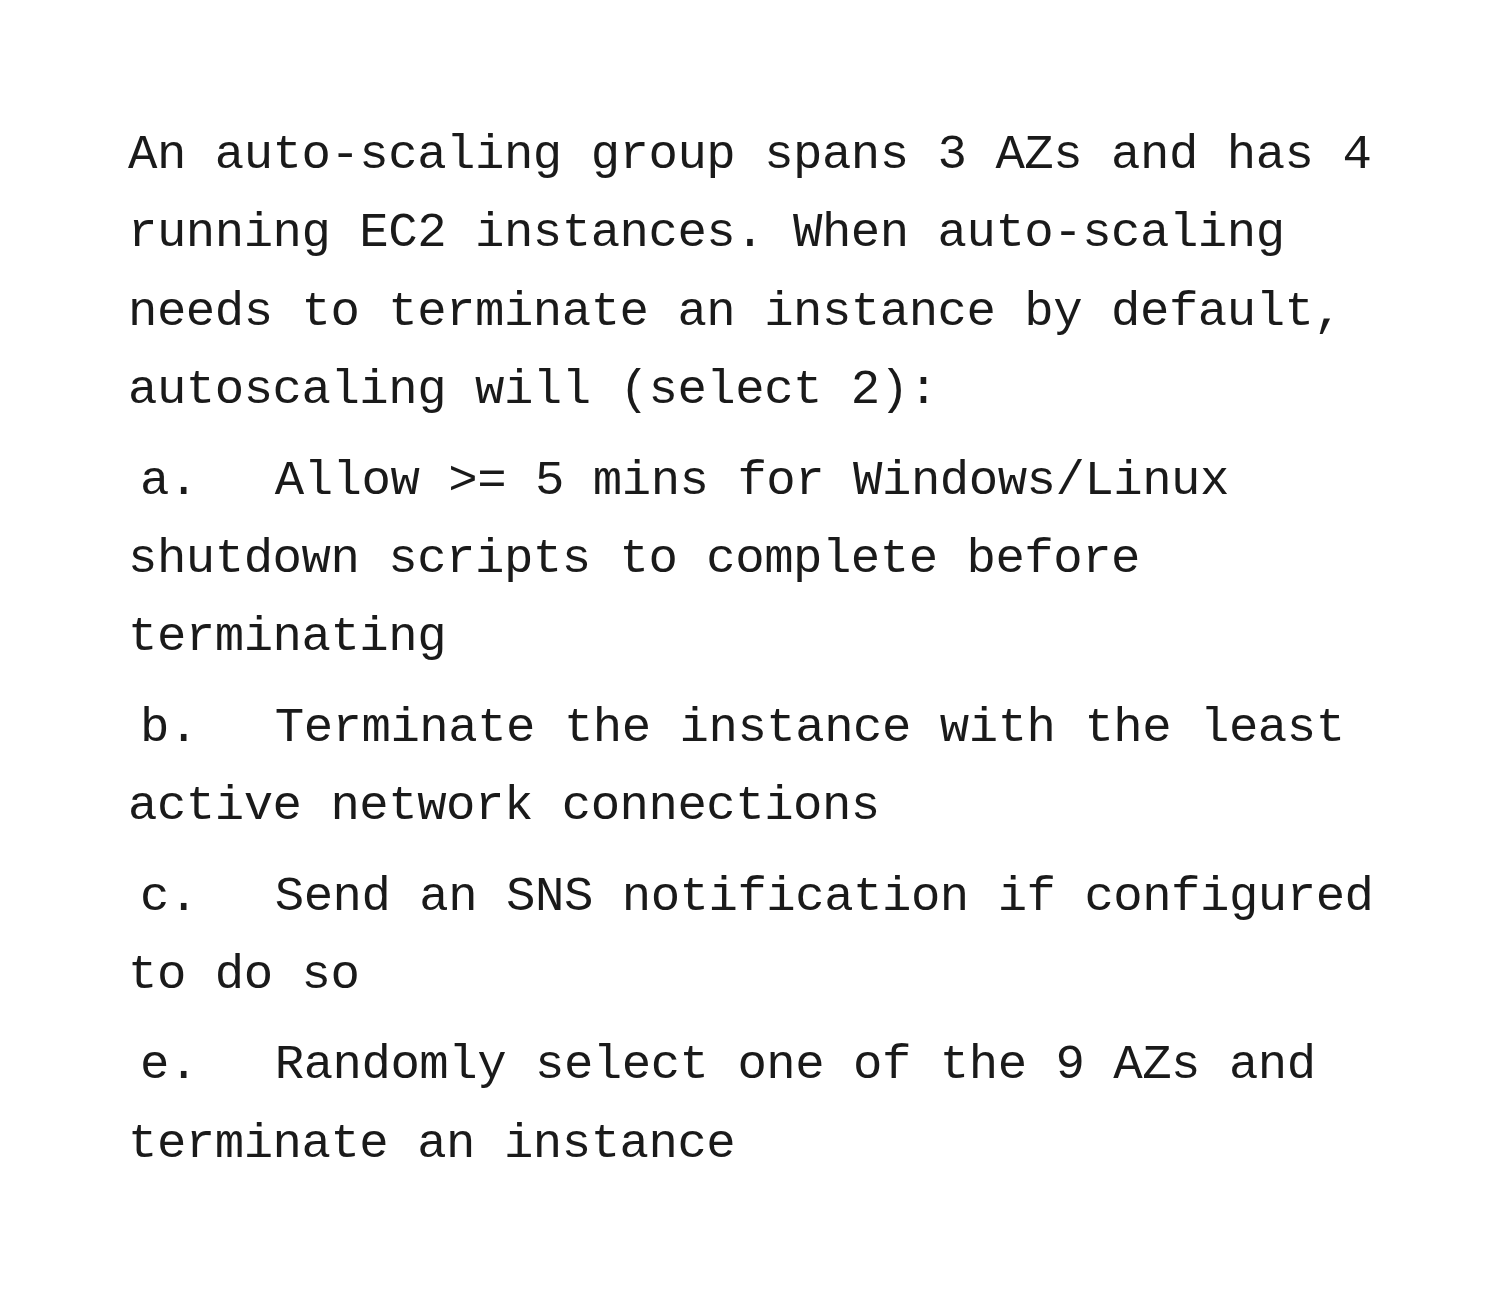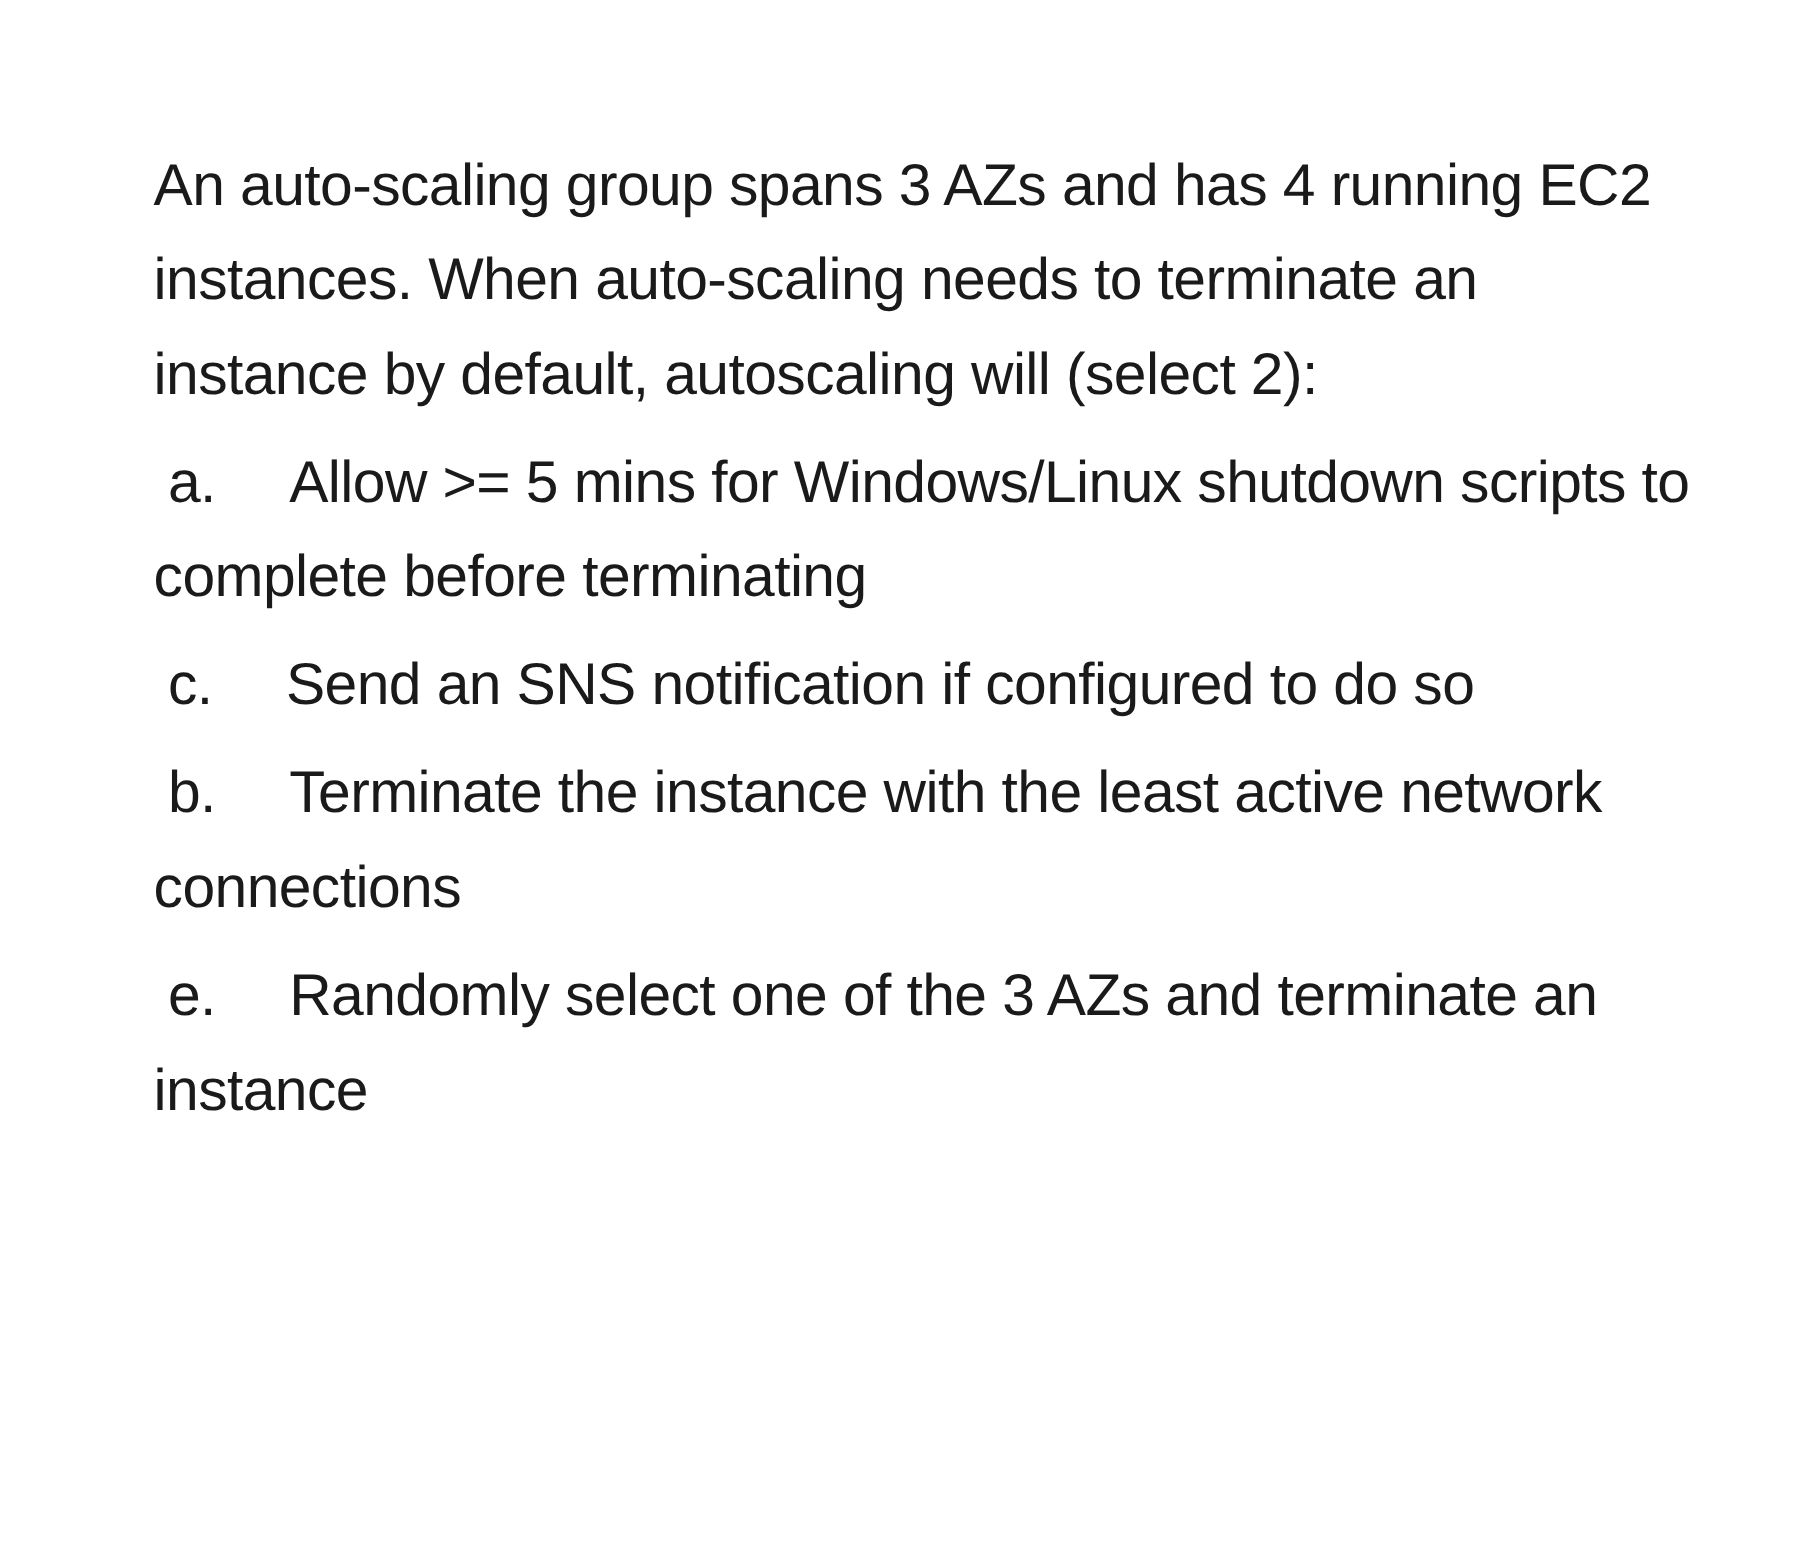--- a/index.html
+++ b/index.html
@@ -1,18 +1,19 @@
 <!DOCTYPE html>
 <html><head>
   <meta charset="utf-8">
   <style>
     * {
       margin: 12px;
       padding: 0;
       box-sizing: border-box;
+      font-family: Liberation Mono, monospace;
     }
     body {
       width: 1500px;
       height: 1304px;
       background: #ffffff;
       font-family: -apple-system, BlinkMacSystemFont, "Segoe UI", Helvetica, Arial, sans-serif;
       color: #1a1a1a;
       padding: 80px 80px 80px 80px;
     }
     .content {
@@ -38,27 +39,27 @@
 <body>
 
 <div class="content">
   <div class="question-stem">An auto-scaling group spans 3 AZs and has 4 running EC2 instances. When auto-scaling needs to terminate an instance by default, autoscaling will (select 2):</div>
   <div class="option">
     <span class="option-label">a.</span>
     <span> </span>
     <span class="option-text">Allow &gt;= 5 mins for Windows/Linux shutdown scripts to complete before terminating</span>
   </div>
   <div class="option">
+    <span class="option-label">b.</span>
+    <span> </span>
+    <span class="option-text">Terminate the instance with the least active network connections</span>
+  </div>
+  <div class="option">
     <span class="option-label">c.</span>
     <span> </span>
     <span class="option-text">Send an SNS notification if configured to do so</span>
   </div>
   <div class="option">
-    <span class="option-label">b.</span>
-    <span> </span>
-    <span class="option-text">Terminate the instance with the least active network connections</span>
-  </div>
-  <div class="option">
     <span class="option-label">e.</span>
     <span> </span>
-    <span class="option-text">Randomly select one of the 3 AZs and terminate an instance</span>
+    <span class="option-text">Randomly select one of the 9 AZs and terminate an instance</span>
   </div>
 </div>
 
 </body></html>

